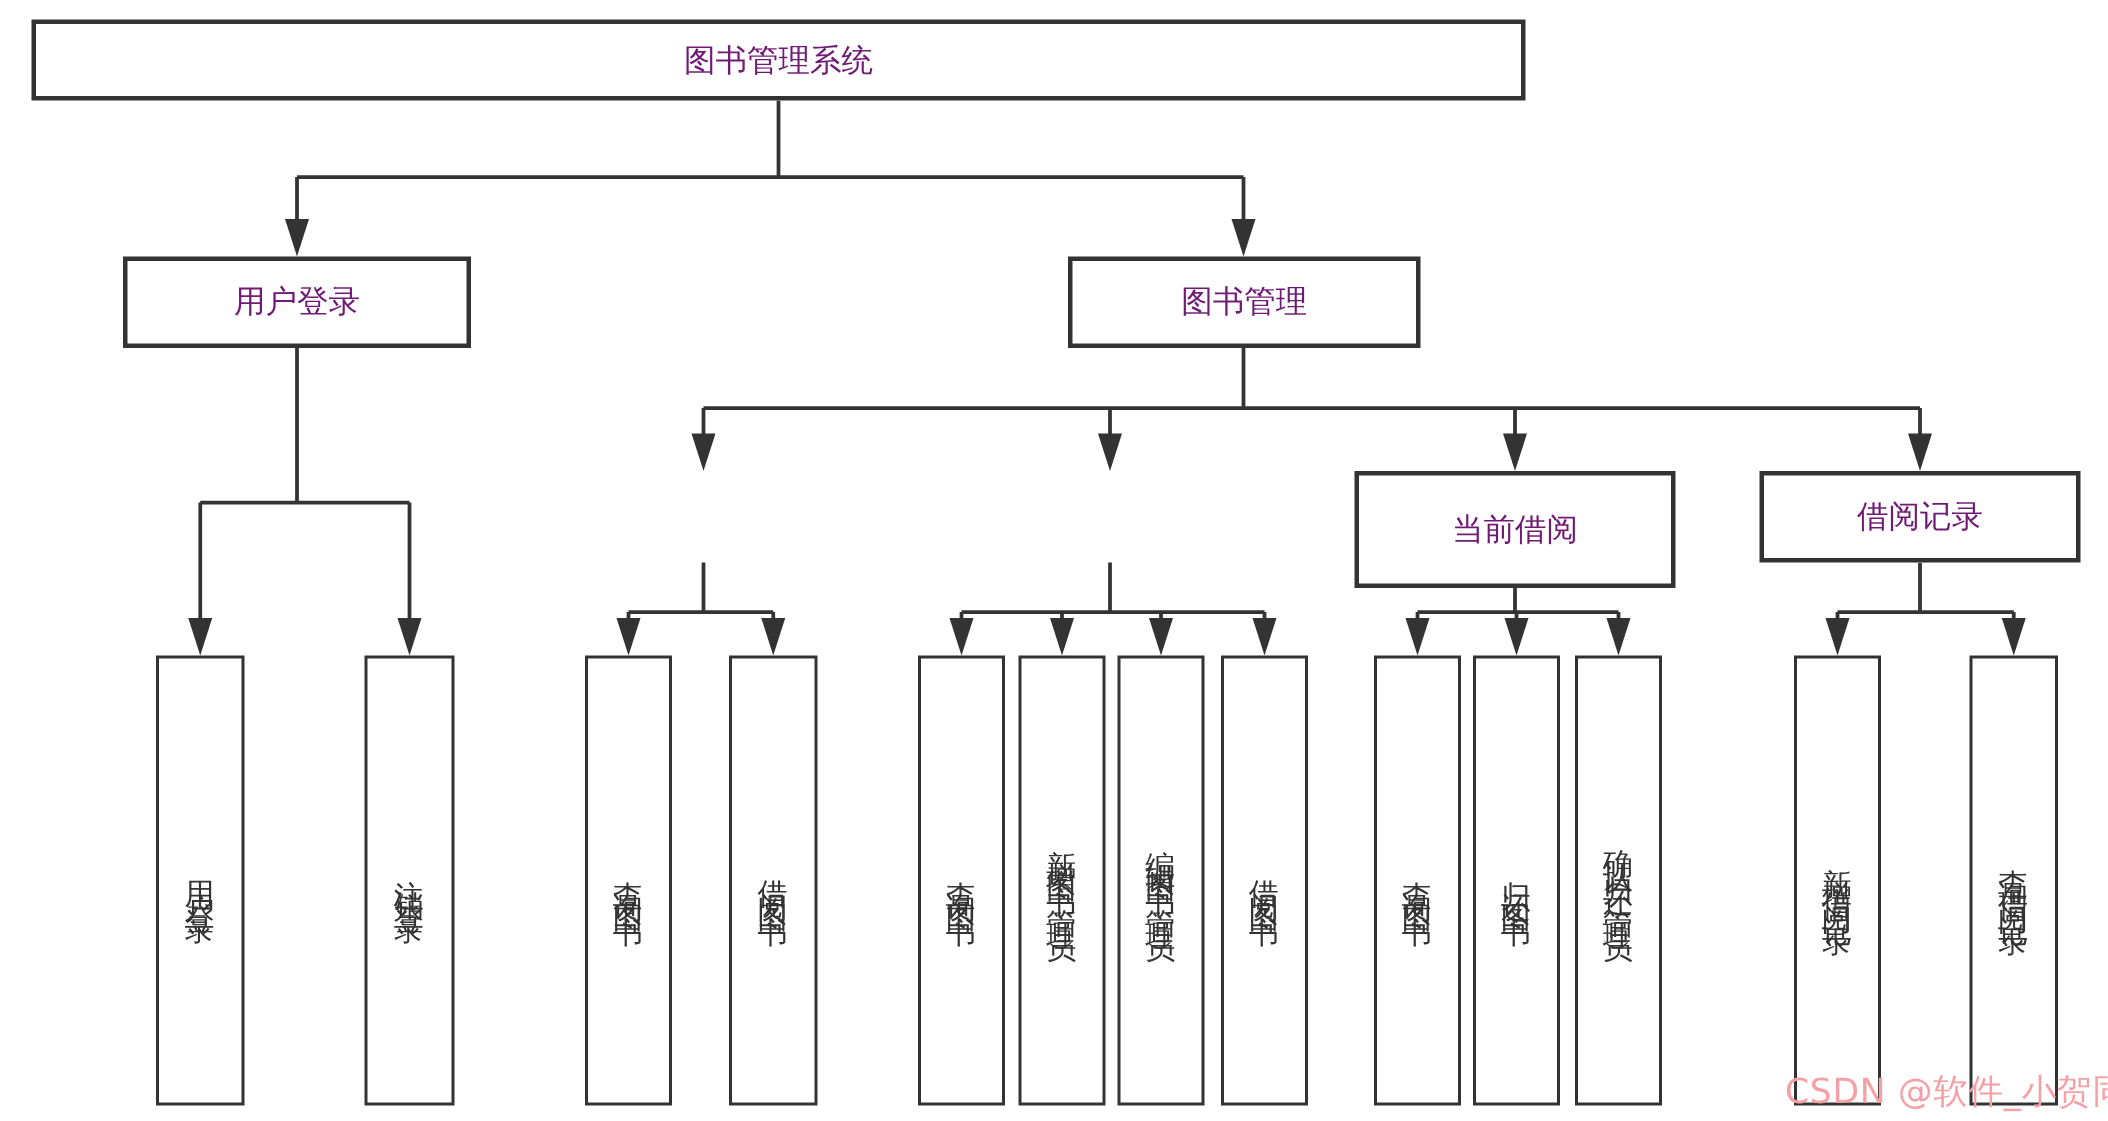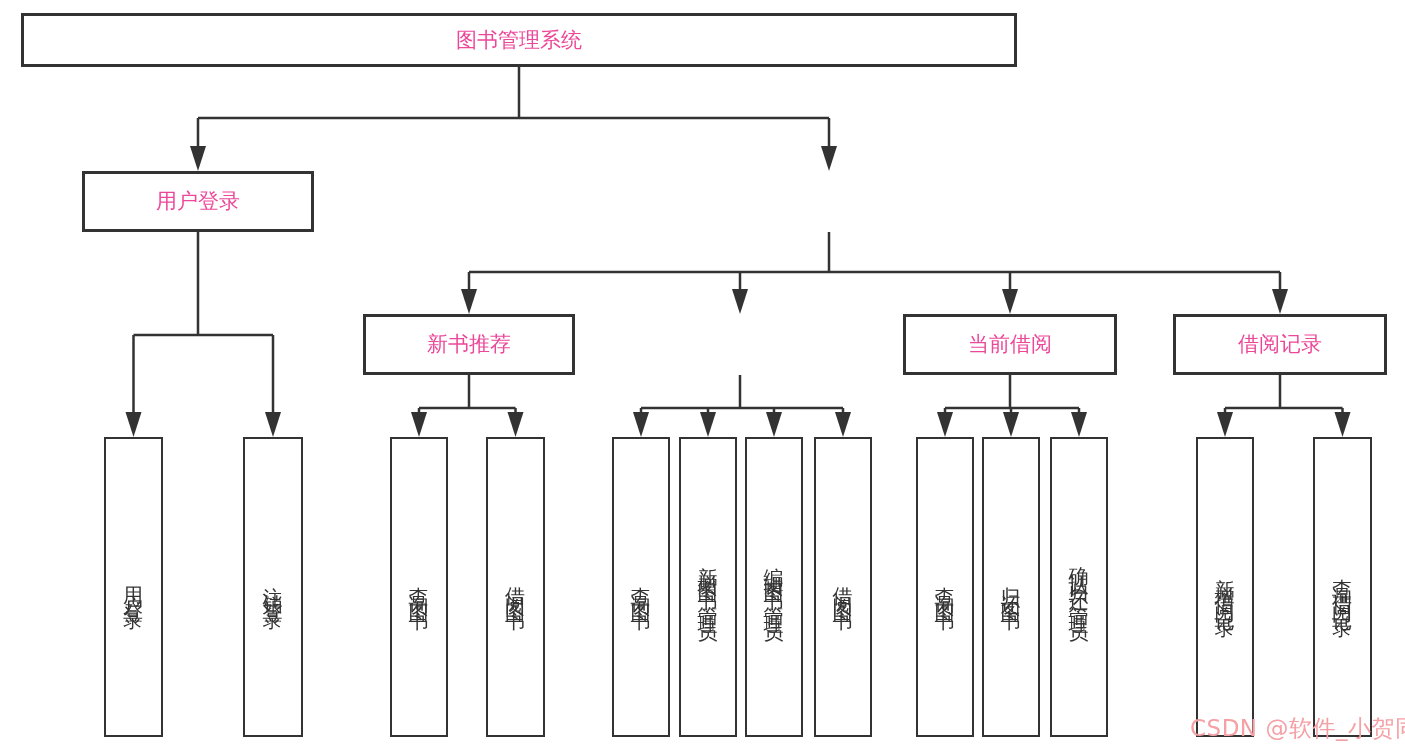--- a/index.html
+++ b/index.html
@@ -26,41 +26,41 @@
     background: #ffffff;
     display: flex;
     align-items: center;
     justify-content: center;
     z-index: 1;
     color: #333333;
   }
   .box .hlabel {
     font-size: 21px;
     line-height: 1;
-    color: #ec4899;
+    color: #701a75;
     white-space: nowrap;
   }
   .box .vlabel {
     writing-mode: vertical-rl;
     text-orientation: mixed;
     font-size: 20px;
     letter-spacing: 8px;
     line-height: 1;
     color: #333333;
     white-space: nowrap;
   }
   
   .n-root { left: 21px;  top: 13px;  width: 996px; height: 54px; }
   
   .n-ul   { left: 82px;  top: 171px; width: 232px; height: 61px; }
   .n-bm   { left: 712px; top: 171px; width: 235px; height: 61px; }
   
   .n-nb   { left: 363px;  top: 314px; width: 212px; height: 61px; }
   .n-bb   { left: 632px;  top: 314px; width: 215px; height: 61px; }
-  .n-cb   { left: 903px;  top: 314px; width: 214px; height: 61px; justify-content: center; }
+  .n-cb   { left: 903px;  top: 314px; width: 214px; height: 78px; justify-content: center; }
   .n-br   { left: 1173px; top: 314px; width: 214px; height: 61px; }
   
   .leaf { top: 437px; height: 300px; border-width: 2.5px; }
   .f-u1 { left: 104px;  width: 59px; }
   .f-u2 { left: 243px;  width: 60px; }
   .f-n1 { left: 390px;  width: 58px; }
   .f-n2 { left: 486px;  width: 59px; }
   .f-b1 { left: 612px;  width: 58px; }
   .f-b2 { left: 679px;  width: 58px; }
   .f-b3 { left: 745px;  width: 58px; }
@@ -117,24 +117,24 @@
     </g>
   </svg>
 
   <div class="box n-root">
     <span class="hlabel">图书管理系统</span>
   </div>
 
   <div class="box n-ul">
     <span class="hlabel">用户登录</span>
   </div>
+  <div class="box n-bm">
+    <span class="hlabel">图书管理</span>
+  </div>
 
-  <div class="box n-nb">
-    <span class="hlabel">新书推荐</span>
-  </div>
   <div class="box n-cb">
     <span class="hlabel">当前借阅</span>
   </div>
   <div class="box n-br">
     <span class="hlabel">借阅记录</span>
   </div>
 
   <div class="box leaf f-u1">
     <span class="vlabel">用户登录</span>
   </div>

